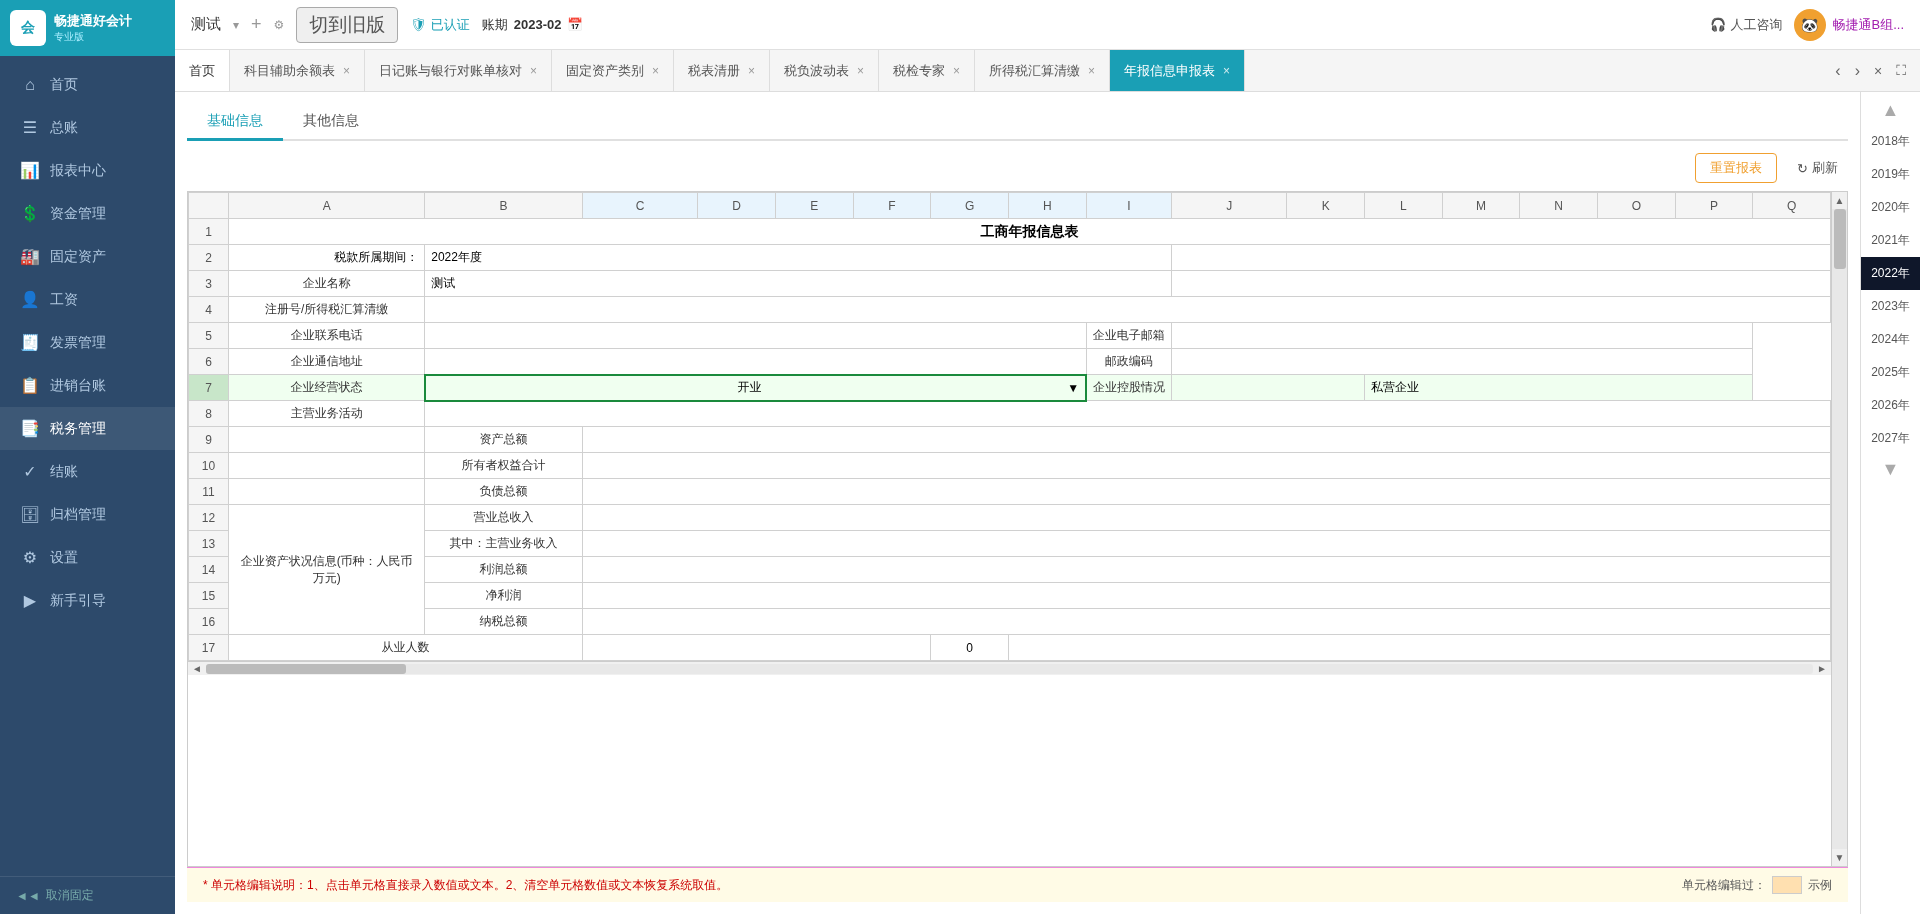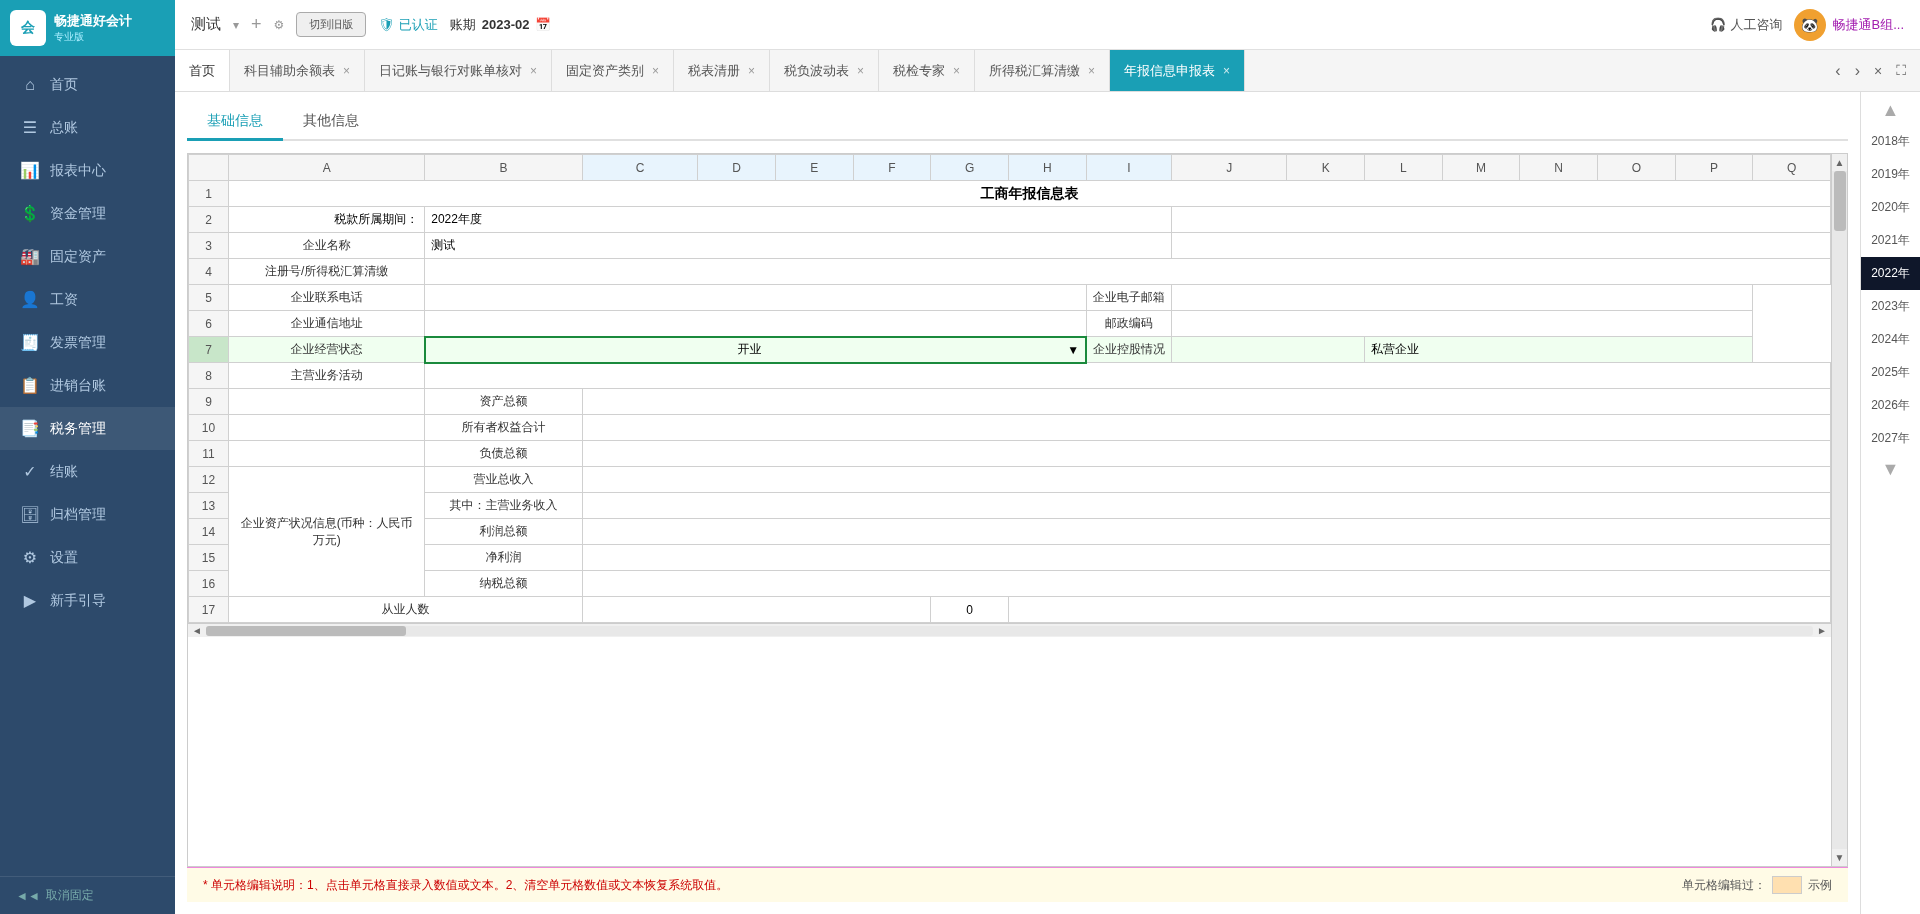--- a/index.html
+++ b/index.html
@@ -20,21 +20,21 @@
 
     
     .main { flex: 1; display: flex; flex-direction: column; overflow: hidden; }
 
     
     .topbar { height: 50px; background: #fff; display: flex; align-items: center; padding: 0 16px; gap: 12px; border-bottom: 1px solid #e0e0e0; }
     .topbar-title { font-size: 15px; color: #333; font-weight: 500; }
     .topbar-arrow { color: #999; cursor: pointer; }
     .topbar-plus { color: #999; cursor: pointer; font-size: 18px; }
     .topbar-gear { color: #999; cursor: pointer; }
-    .topbar-btn-old { border: 1px solid #aaa; padding: 4px 12px; border-radius: 4px; color: #555; cursor: pointer; font-size: 11px; }
+    .topbar-btn-old { border: 1px solid #aaa; padding: 4px 12px; border-radius: 4px; color: #555; cursor: pointer; font-size: 19px; }
     .topbar-certified { display: flex; align-items: center; gap: 4px; color: #1a9fb5; font-size: 13px; }
     .topbar-period { display: flex; align-items: center; gap: 6px; font-size: 13px; color: #333; }
     .topbar-spacer { flex: 1; }
     .topbar-support { display: flex; align-items: center; gap: 4px; color: #555; cursor: pointer; font-size: 13px; }
     .topbar-user { display: flex; align-items: center; gap: 6px; cursor: pointer; }
     .topbar-avatar { width: 32px; height: 32px; border-radius: 50%; background: #f0a030; display: flex; align-items: center; justify-content: center; font-size: 14px; }
     .topbar-username { font-size: 13px; color: #a21caf; }
 
     
     .tabbar { height: 42px; background: #f5f5f5; display: flex; align-items: center; border-bottom: 1px solid #ddd; overflow: hidden; }
@@ -250,20 +250,27 @@
     </div>
 
     <div class="content">
       <div class="content-main">
 
         <div class="tab-switcher">
           <div class="tab-sw-item active">基础信息</div>
           <div class="tab-sw-item">其他信息</div>
         </div>
 
+        <div class="spreadsheet-toolbar">
+          <button class="btn-reset">重置报表</button>
+          <div class="btn-refresh">
+            <span>↻</span>
+            <span>刷新</span>
+          </div>
+        </div>
 
         <div class="spreadsheet-wrapper">
           <div class="spreadsheet-scroll">
             <table class="spreadsheet">
               <colgroup>
                 <col style="width:36px">
                 <col style="width:200px">
                 <col style="width:160px">
                 <col style="width:120px">
                 <col style="width:80px">

